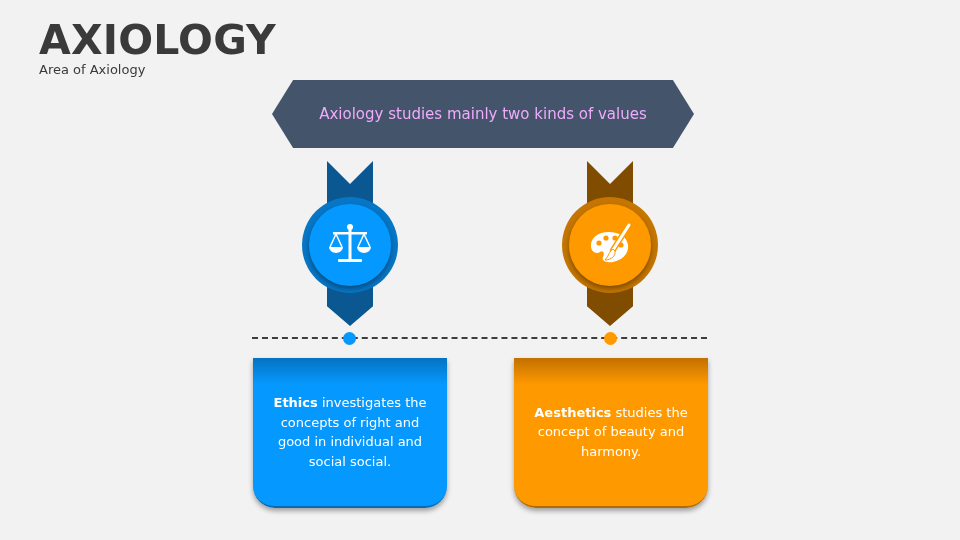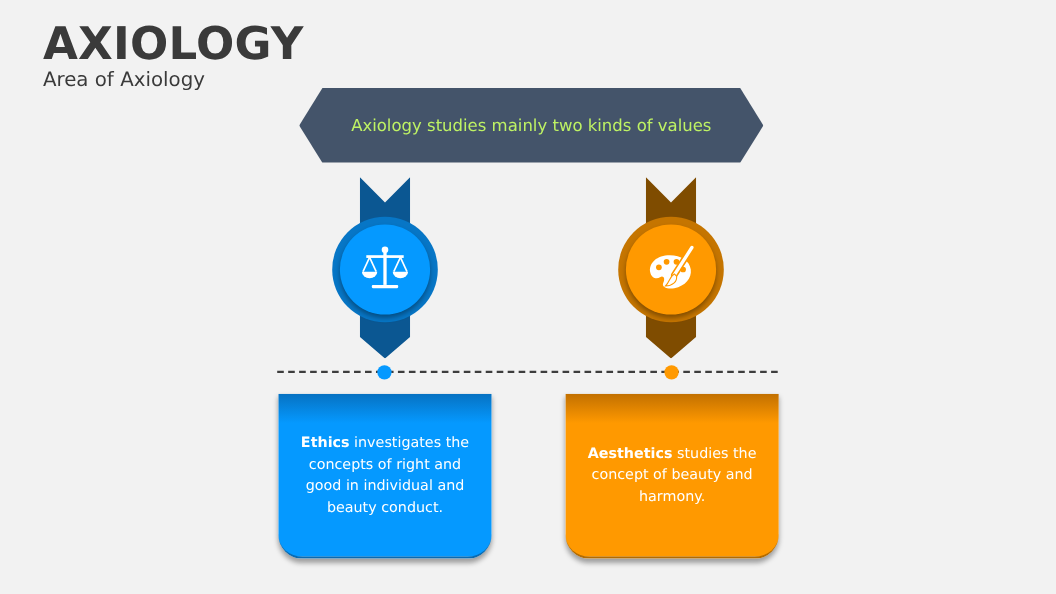--- a/index.html
+++ b/index.html
@@ -8,32 +8,32 @@
       background: #f2f2f2; position: relative;
       font-family: "Liberation Sans", "DejaVu Sans", sans-serif;
     }
     .title {
       position: absolute; left: 39px; top: 16px;
       font-size: 41px; font-weight: bold; color: #3a3a3a; letter-spacing: 0.2px;
       font-family: "DejaVu Sans", sans-serif;
     }
     .subtitle {
       position: absolute; left: 39px; top: 62px;
-      font-size: 18px; color: #3a3a3a;
+      font-size: 13px; color: #3a3a3a;
       font-family: "DejaVu Sans", sans-serif;
     }
     .banner {
       position: absolute; left: 272px; top: 80px; width: 422px; height: 68px;
       background: #44546a;
       clip-path: polygon(5% 0, 95% 0, 100% 50%, 95% 100%, 5% 100%, 0 50%);
       filter: drop-shadow(0 2px 2px rgba(0,0,0,0.3));
       display: flex; align-items: center; justify-content: center;
     }
     .banner-text {
-      color: #bef264; font-size: 15px;
+      color: #f0abfc; font-size: 15px;
       font-family: "DejaVu Sans", sans-serif;
     }
     .ribbon {
       position: absolute; width: 46px; height: 165px; top: 161px;
       clip-path: polygon(0 0, 50% 14%, 100% 0, 100% 88%, 50% 100%, 0 88%);
     }
     .ribbon.blue { left: 327px; background: #0b5792; }
     .ribbon.orange { left: 587px; background: #7f4c00; }
     .medal-outer {
       position: absolute; width: 96px; height: 96px; border-radius: 50%;
@@ -115,18 +115,18 @@
       <path d="M28 29 C24 31 24 36 20 40 C26 40 31 36 30 31 Z" fill="#ffffff" stroke="#ff9900" stroke-width="1"></path>
     </svg>
   </div>
 </div>
 
 <div class="timeline"></div>
 <div class="dot blue"></div>
 <div class="dot orange"></div>
 
 <div class="card blue">
-  <div><b>Ethics</b><span> investigates the concepts of right and good in individual and beauty conduct.</span></div>
+  <div><b>Ethics</b><span> investigates the concepts of right and good in individual and social social.</span></div>
 </div>
 
 <div class="card orange">
   <div><b>Aesthetics</b><span> studies the concept of beauty and harmony.</span></div>
 </div>
 
 </body></html>

